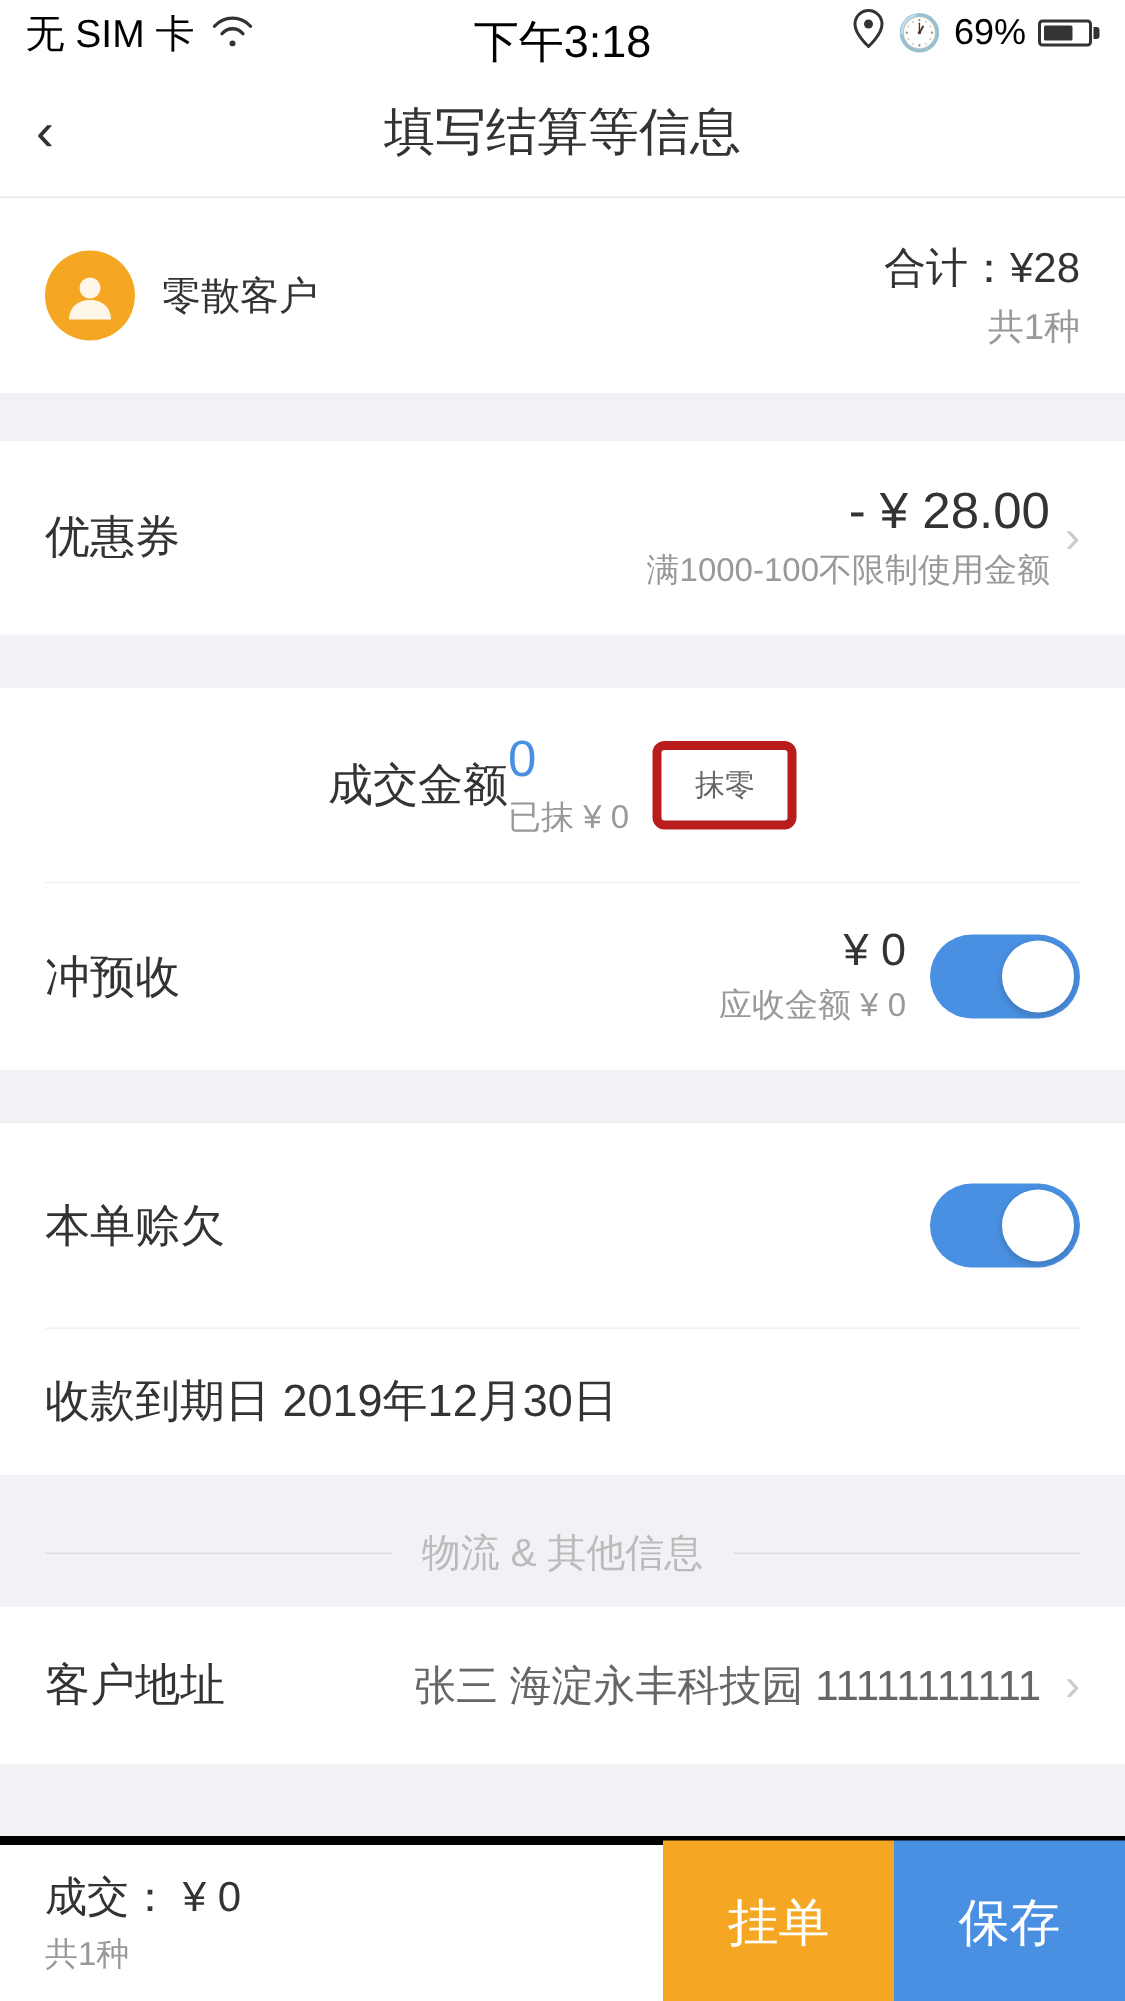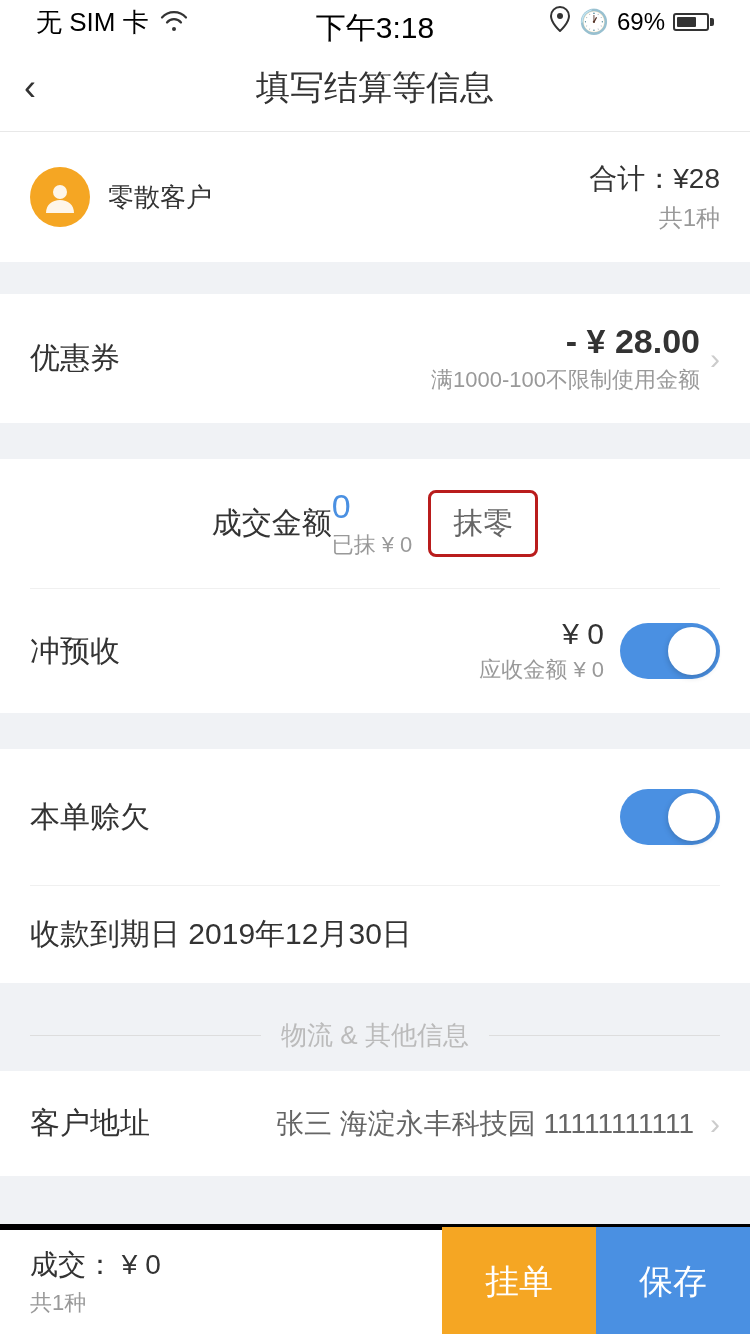--- a/index.html
+++ b/index.html
@@ -14,21 +14,21 @@
     }
 
     
     .status-bar {
       width: 750px;
       height: 44px;
       background: #fff;
       display: flex;
       align-items: center;
       justify-content: space-between;
-      padding: 0 36px;
+      padding: 0 17px;
       font-size: 28px;
     }
     .status-left {
       display: flex;
       align-items: center;
       gap: 10px;
       font-size: 26px;
     }
     .status-center {
       font-size: 30px;
@@ -138,21 +138,21 @@
       display: flex;
       align-items: center;
       gap: 10px;
     }
     .coupon-value {
       text-align: right;
     }
     .coupon-amount {
       font-size: 34px;
       color: #333;
-      font-weight: 700;
+      font-weight: 400;
     }
     .coupon-desc {
       font-size: 22px;
       color: #999;
       margin-top: 4px;
     }
     .chevron-right {
       font-size: 30px;
       color: #ccc;
     }
@@ -185,25 +185,25 @@
       font-size: 34px;
       color: #4a90e2;
     }
     .form-sub {
       font-size: 22px;
       color: #999;
       margin-top: 4px;
       text-align: right;
     }
     .round-btn {
-      border: 3px solid #b91c1c;
+      border: 6px solid #b91c1c;
       background: #fff;
       border-radius: 8px;
       padding: 10px 22px;
-      font-size: 30px;
+      font-size: 20px;
       color: #666;
       cursor: pointer;
     }
 
     
     .toggle-wrap {
       display: inline-block;
       cursor: pointer;
     }
     .toggle-track {

